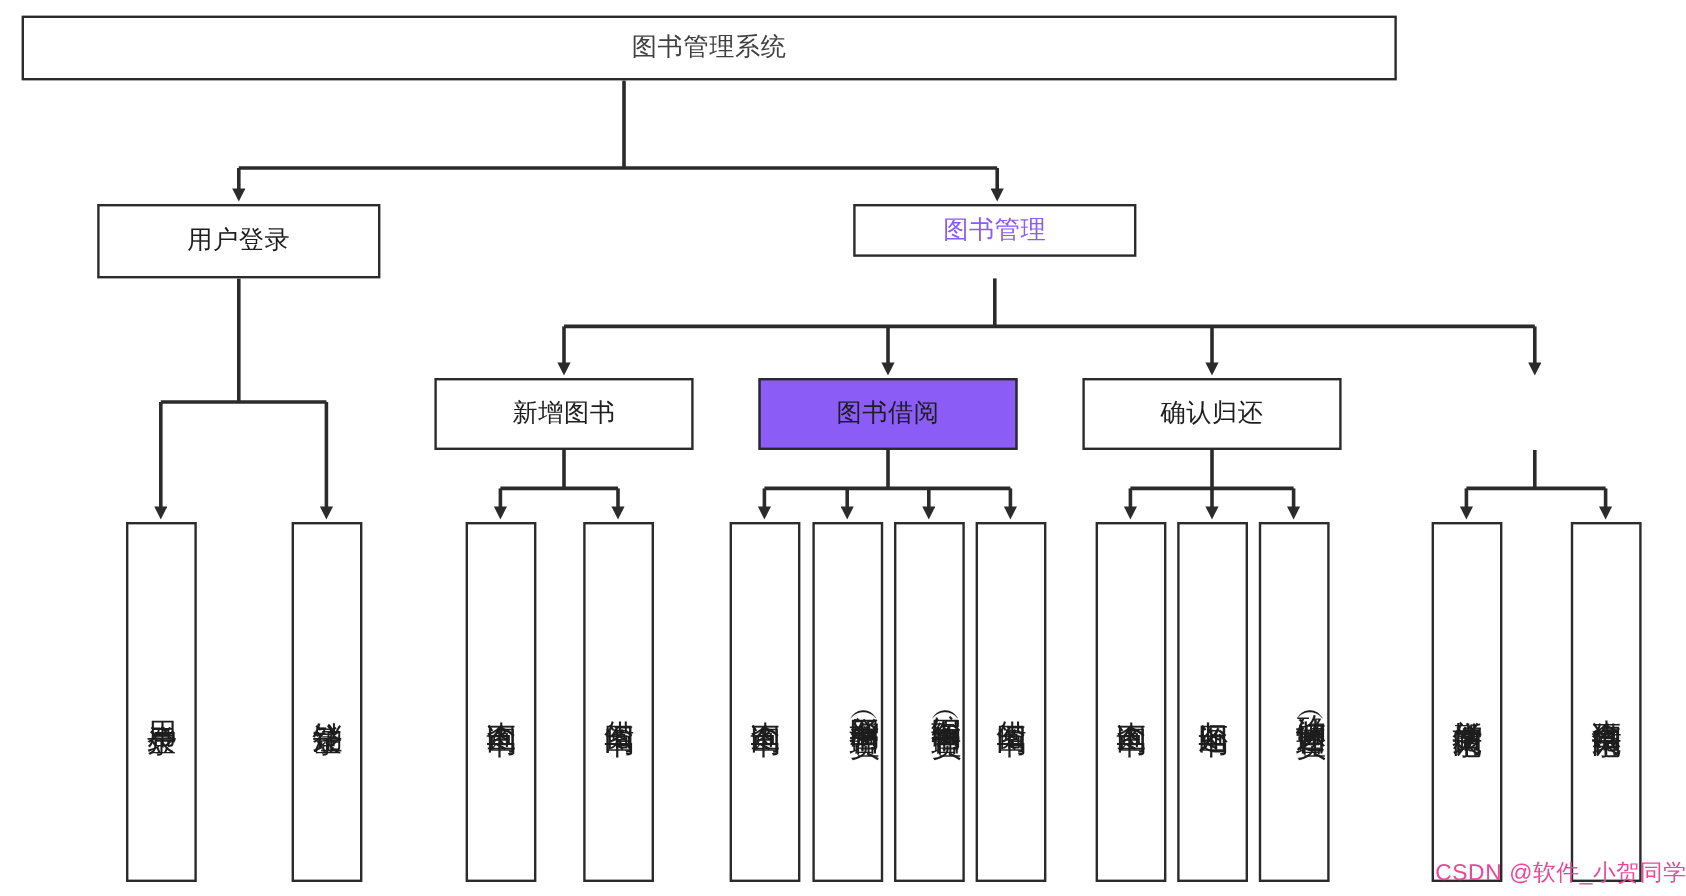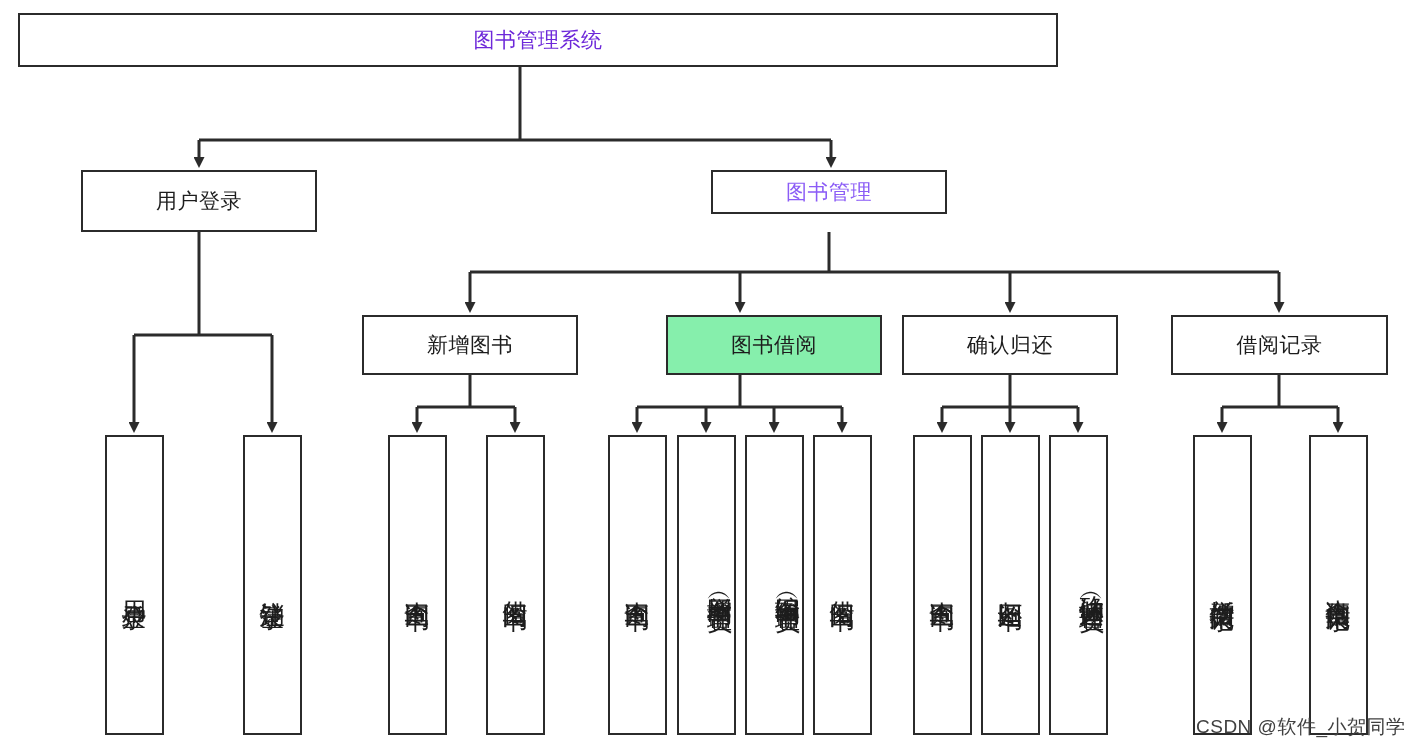--- a/index.html
+++ b/index.html
@@ -116,42 +116,39 @@
       <path d="M1010,407 L1010,423" marker-end="url(#arrow)"></path>
       <path d="M1078,407 L1078,423" marker-end="url(#arrow)"></path>
 
       <path d="M1279,375 L1279,407"></path>
       <path d="M1222,407 L1338,407"></path>
       <path d="M1222,407 L1222,423" marker-end="url(#arrow)"></path>
       <path d="M1338,407 L1338,423" marker-end="url(#arrow)"></path>
     </g>
   </svg>
 
-  <div class="node h" style="left: 18px; top: 13px; width: 1040px; height: 54px; border-color: rgb(43, 43, 43); background: rgb(255, 255, 255); color: #6d28d9;">
+  <div class="node h" style="left: 18px; top: 13px; width: 1146px; height: 54px; border-color: rgb(43, 43, 43); background: rgb(255, 255, 255); color: #404040;">
     <span class="lbl">图书管理系统</span>
   </div>
 
   <div class="node h" style="left: 81px; top: 170px; width: 236px; height: 62px; border-color: rgb(43, 43, 43); background: rgb(255, 255, 255); color: rgb(29, 29, 29);">
     <span class="lbl">用户登录</span>
   </div>
   <div class="node h" style="left: 711px; top: 170px; width: 236px; height: 44px; border-color: rgb(43, 43, 43); background: rgb(255, 255, 255); color: #8b5cf6;">
     <span class="lbl">图书管理</span>
   </div>
 
   <div class="node h" style="left: 362px; top: 315px; width: 216px; height: 60px; border-color: rgb(43, 43, 43); background: rgb(255, 255, 255); color: rgb(29, 29, 29);">
     <span class="lbl">新增图书</span>
   </div>
-  <div class="node h" style="left: 632px; top: 315px; width: 216px; height: 60px; border-color: rgb(43, 43, 43); background: #86efac; color: rgb(29, 29, 29); margin-left: 34px;">
+  <div class="node h" style="left: 632px; top: 315px; width: 216px; height: 60px; border-color: rgb(43, 43, 43); background: #8b5cf6; color: rgb(29, 29, 29);">
     <span class="lbl">图书借阅</span>
   </div>
   <div class="node h" style="left: 902px; top: 315px; width: 216px; height: 60px; border-color: rgb(43, 43, 43); background: rgb(255, 255, 255); color: rgb(29, 29, 29);">
     <span class="lbl">确认归还</span>
-  </div>
-  <div class="node h" style="left: 1171px; top: 315px; width: 217px; height: 60px; border-color: rgb(43, 43, 43); background: rgb(255, 255, 255); color: rgb(29, 29, 29);">
-    <span class="lbl">借阅记录</span>
   </div>
 
   <div class="node v" style="left: 105px; top: 435px; width: 59px; height: 300px; border-color: rgb(43, 43, 43); background: rgb(255, 255, 255); color: rgb(29, 29, 29);">
     <span class="lbl">用户登录</span>
   </div>
   <div class="node v" style="left: 243px; top: 435px; width: 59px; height: 300px; border-color: rgb(43, 43, 43); background: rgb(255, 255, 255); color: rgb(29, 29, 29);">
     <span class="lbl">注销登录</span>
   </div>
   <div class="node v" style="left: 388px; top: 435px; width: 59px; height: 300px; border-color: rgb(43, 43, 43); background: rgb(255, 255, 255); color: rgb(29, 29, 29);">
     <span class="lbl">查询图书</span>
@@ -180,15 +177,15 @@
   <div class="node v top" style="left: 1049px; top: 435px; width: 59px; height: 300px; border-color: rgb(43, 43, 43); background: rgb(255, 255, 255); color: rgb(29, 29, 29);">
     <span class="lbl">确认归还（管理员）</span>
   </div>
   <div class="node v" style="left: 1193px; top: 435px; width: 59px; height: 300px; border-color: rgb(43, 43, 43); background: rgb(255, 255, 255); color: rgb(29, 29, 29);">
     <span class="lbl">新增借阅记录</span>
   </div>
   <div class="node v" style="left: 1309px; top: 435px; width: 59px; height: 300px; border-color: rgb(43, 43, 43); background: rgb(255, 255, 255); color: rgb(29, 29, 29);">
     <span class="lbl">查询借阅记录</span>
   </div>
 
-  <div class="watermark" style="left: 1196px; top: 714px; color: #404040;">CSDN @软件_小贺同学</div>
+  <div class="watermark" style="left: 1196px; top: 714px; color: #ec4899;">CSDN @软件_小贺同学</div>
 
 </div>
 
 </body></html>

